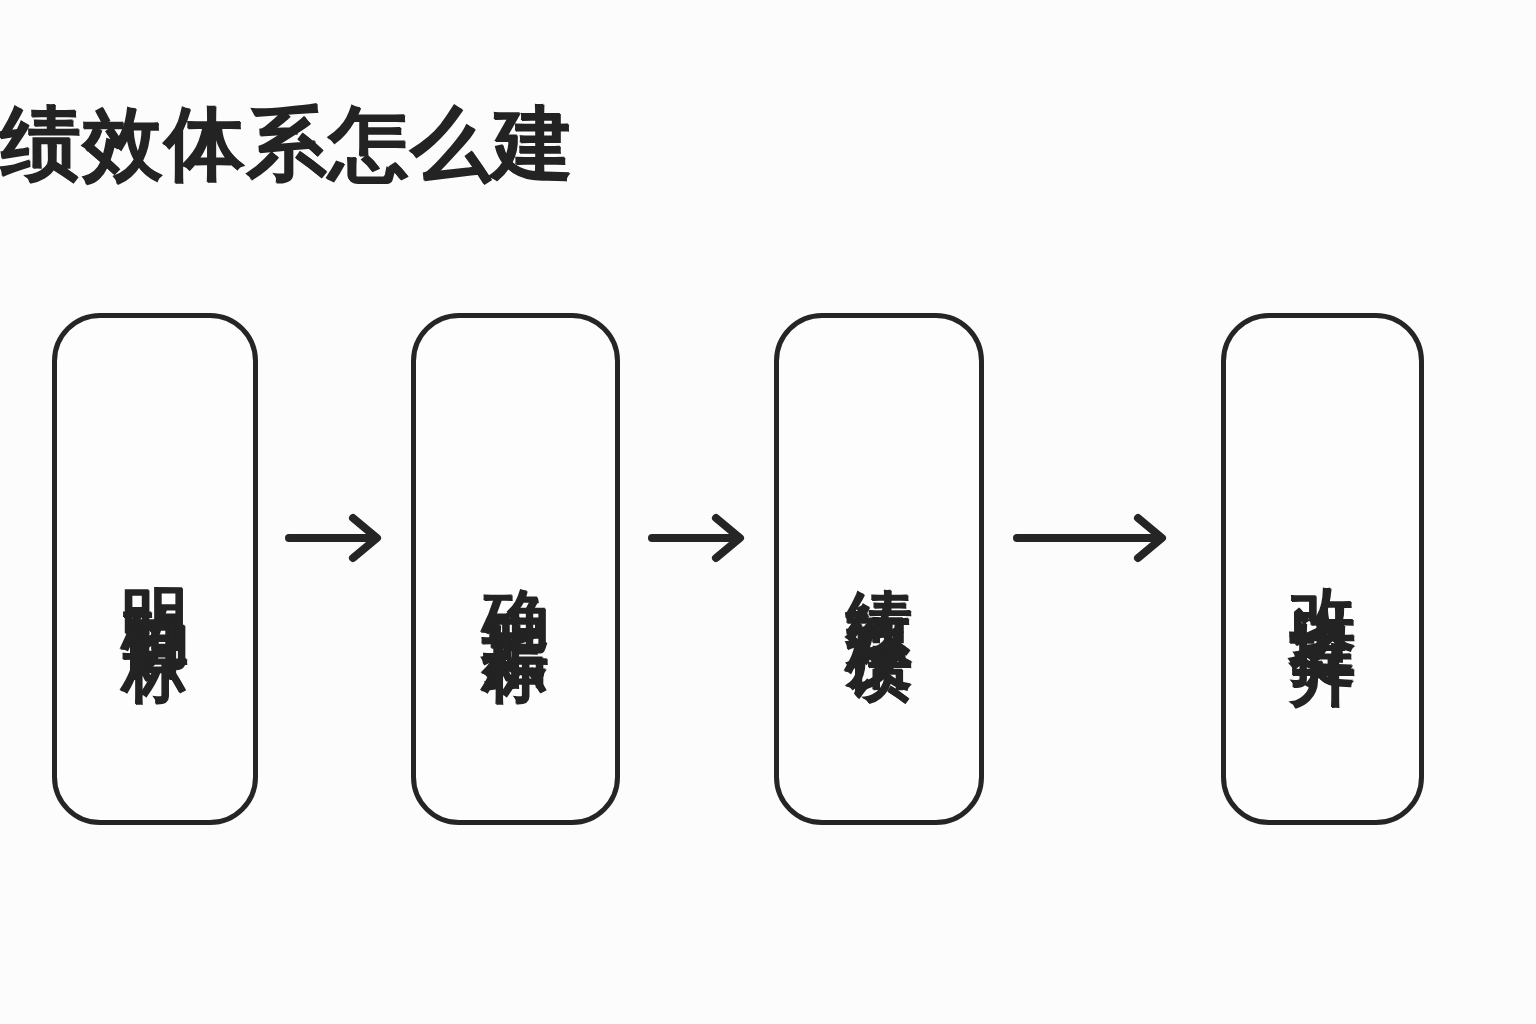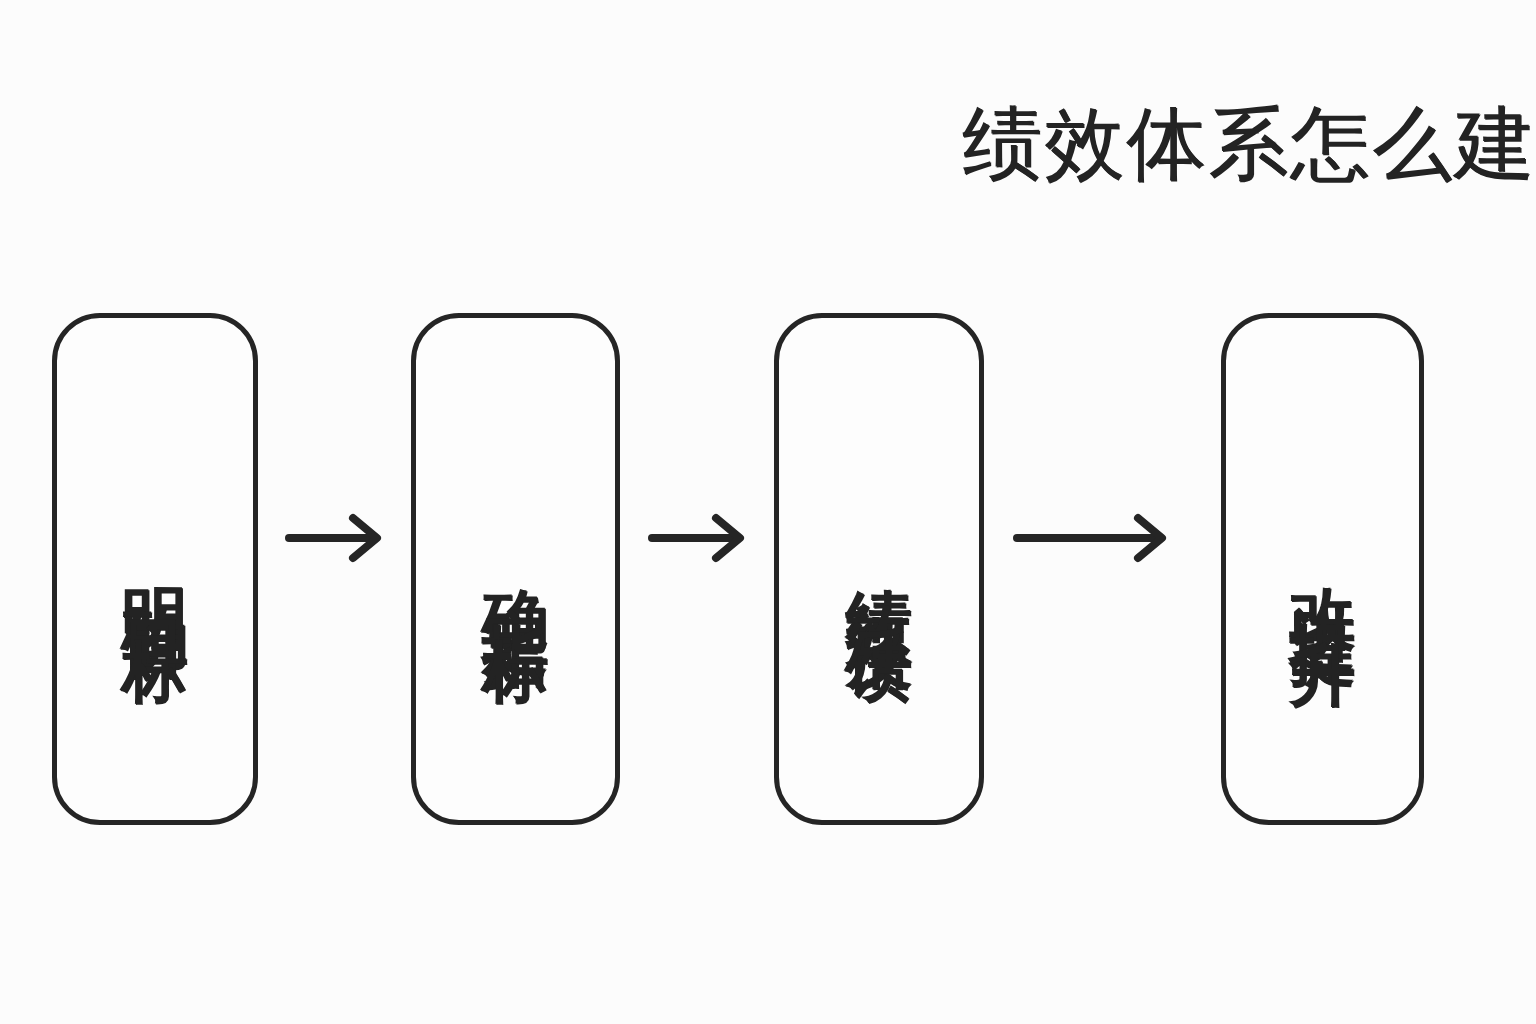--- a/index.html
+++ b/index.html
@@ -21,24 +21,24 @@
     height: 1024px;
     background: #fcfcfc;
   }
 
   
   #diagram-title {
     position: absolute;
     left: 0;
     top: 96px;
     width: 1536px;
-    text-align: right;
+    text-align: left;
     font-size: 80px;
     line-height: 96px;
-    font-weight: 400;
+    font-weight: 700;
     letter-spacing: 2px;
     color: #232323;
     white-space: nowrap;
     text-shadow: 1px 1px 0 #232323;
   }
 
   
   #flow-row {
     position: absolute;
     left: 0;

